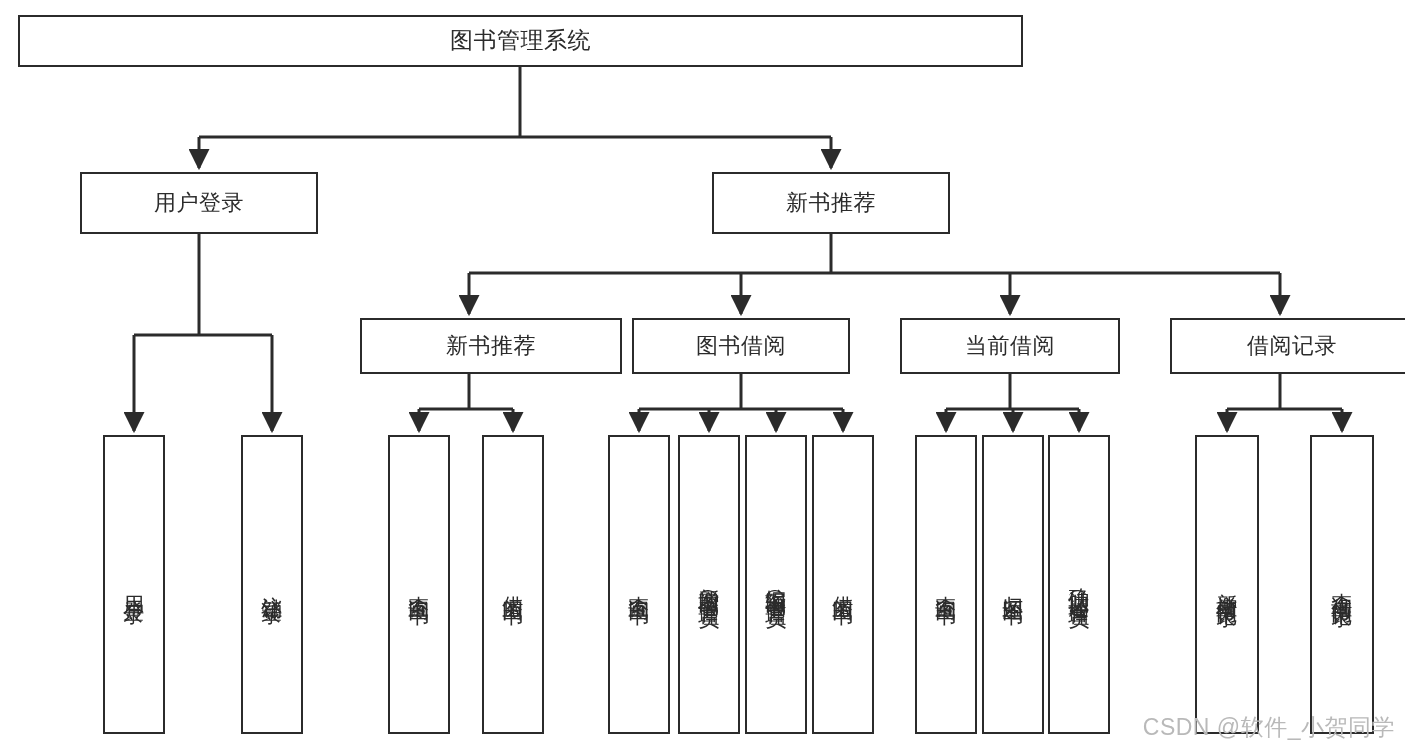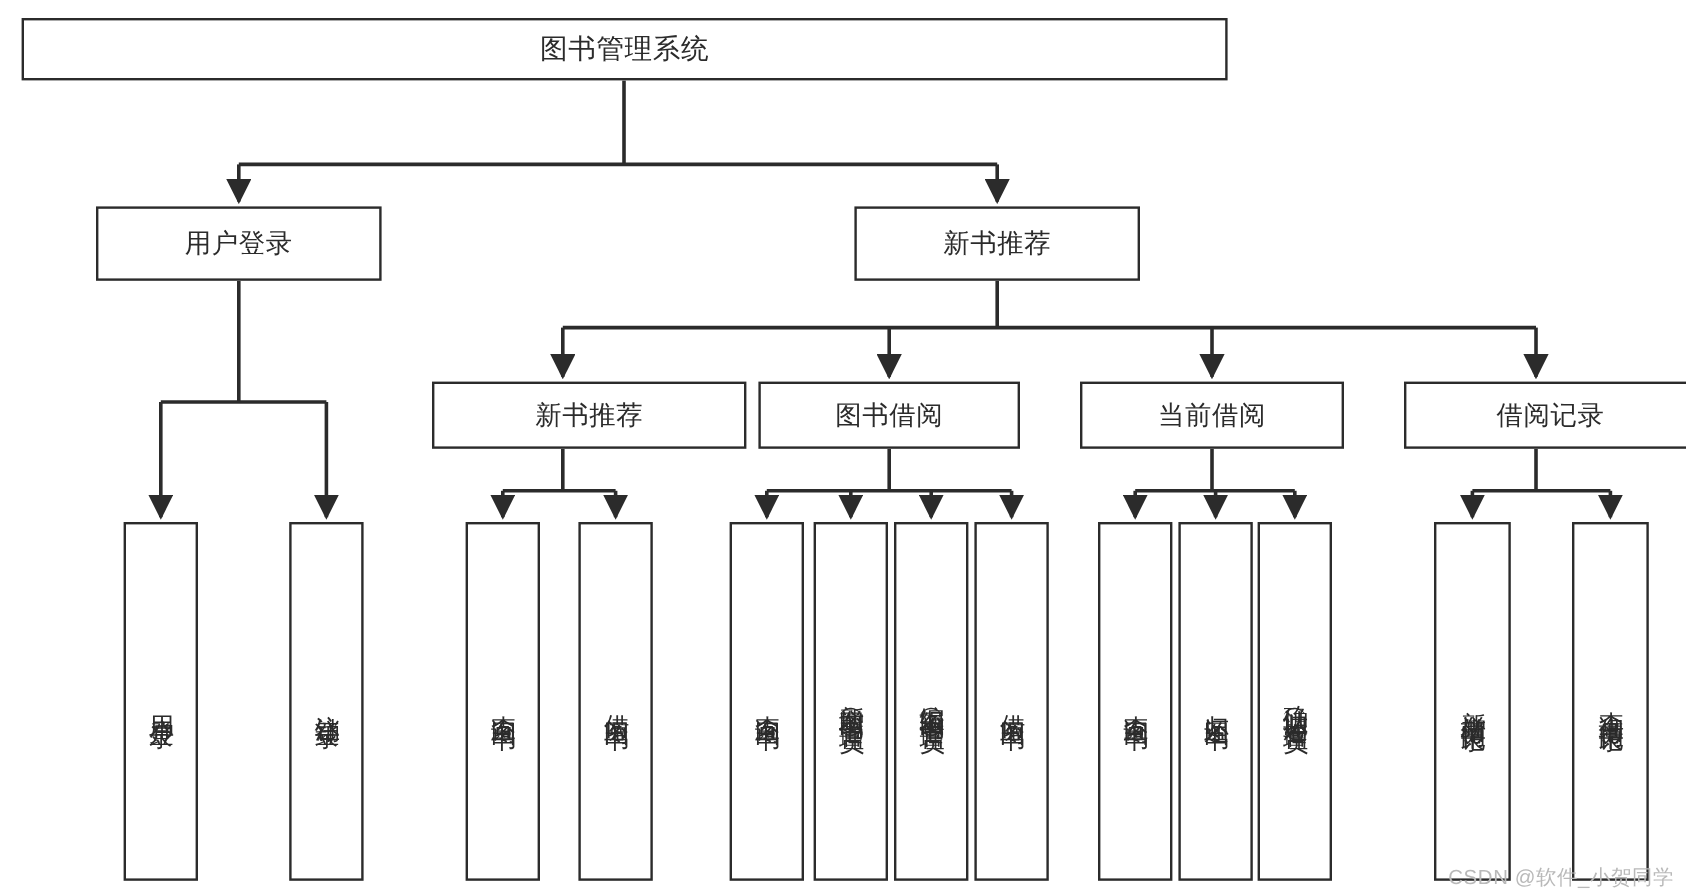--- a/index.html
+++ b/index.html
@@ -54,21 +54,21 @@
     display: block;
     text-align: center;
   }
   .node.root {
     font-size: 23px;
   }
   #watermark {
     position: absolute;
     right: 10px;
     bottom: 4px;
-    font-size: 17px;
+    font-size: 23px;
     color: #b9b9b9;
     white-space: nowrap;
     letter-spacing: 0.5px;
   }
 </style>
 </head>
 <body>
 
 <div id="canvas">
 

